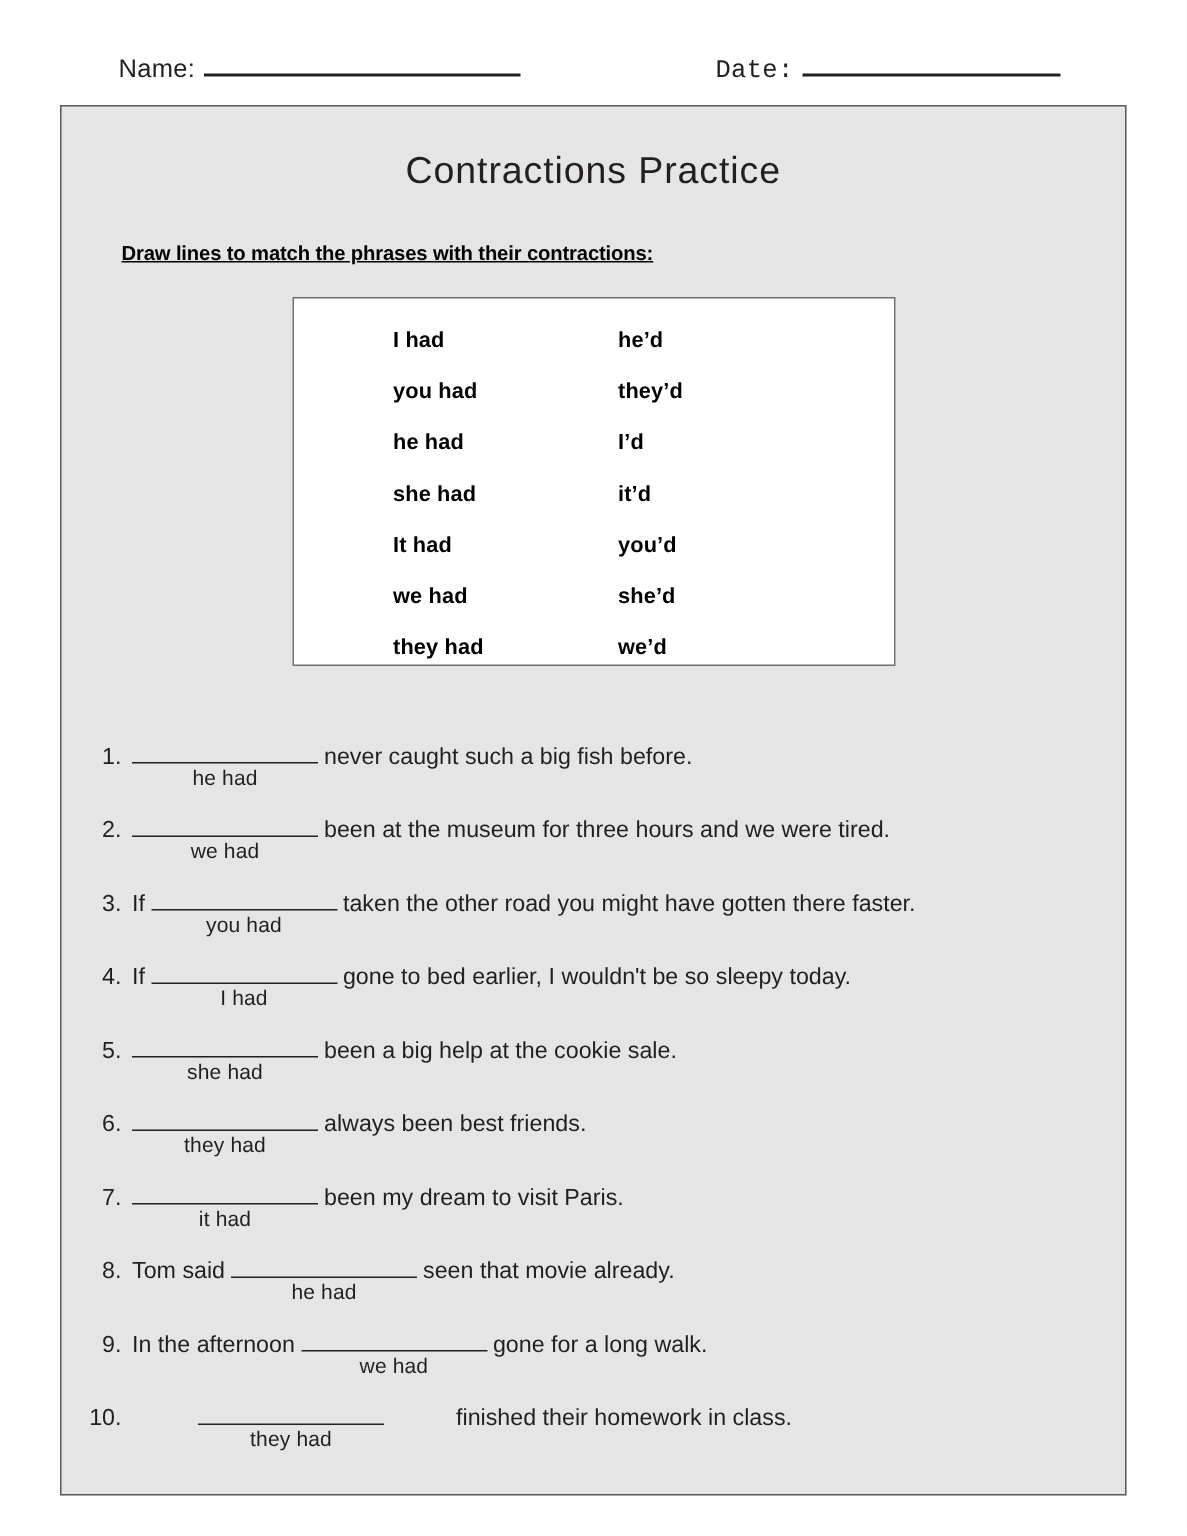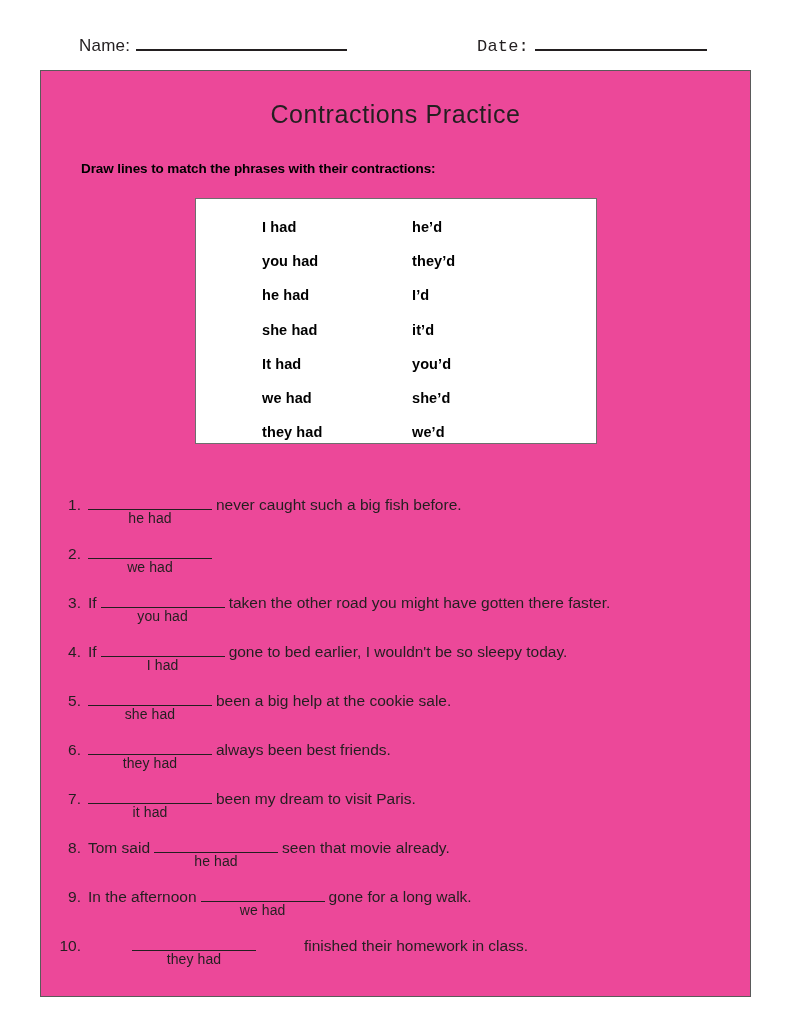--- a/index.html
+++ b/index.html
@@ -47,21 +47,21 @@
 
   
   .page-frame {
     position: absolute;
     left: 40px;
     top: 70px;
     width: 711px;
     height: 927px;
     border: 1.5px solid #5a5a5a;
     box-sizing: border-box;
-    background: #ec4899;
+    background: #e5e5e5;
   }
 
   
   .worksheet-title {
     position: absolute;
     left: 0;
     top: 29px;
     width: 100%;
     text-align: center;
     font-size: 25px;
@@ -72,21 +72,21 @@
 
   
   .instruction {
     position: absolute;
     font-size: 13.5px;
     font-weight: bold;
     letter-spacing: -0.1px;
     color: #000000;
     white-space: nowrap;
   }
-  .instruction-1 { left: 40px; top: 90px; }
+  .instruction-1 { left: 40px; top: 90px; text-decoration: underline; }
   .instruction-2 { left: 40px; top: 389px; }
 
   
   .match-box {
     position: absolute;
     left: 154px;
     top: 127px;
     width: 402px;
     height: 246px;
     border: 1.5px solid #6e6e6e;
@@ -250,20 +250,21 @@
     </div>
 
     <div class="sentence-item">
       <div class="sentence-line" style="left:14px;">
         <span class="item-number">2.</span>
 
         <span class="blank-group">
           <span class="blank-rule"></span>
           <span class="blank-answer">we had</span>
         </span>
+        <span class="post-text">been at the museum for three hours and we were tired.</span>
       </div>
     </div>
 
     <div class="sentence-item">
       <div class="sentence-line" style="left:14px;">
         <span class="item-number">3.</span>
         <span class="pre-text">If</span>
         <span class="blank-group">
           <span class="blank-rule"></span>
           <span class="blank-answer">you had</span>

